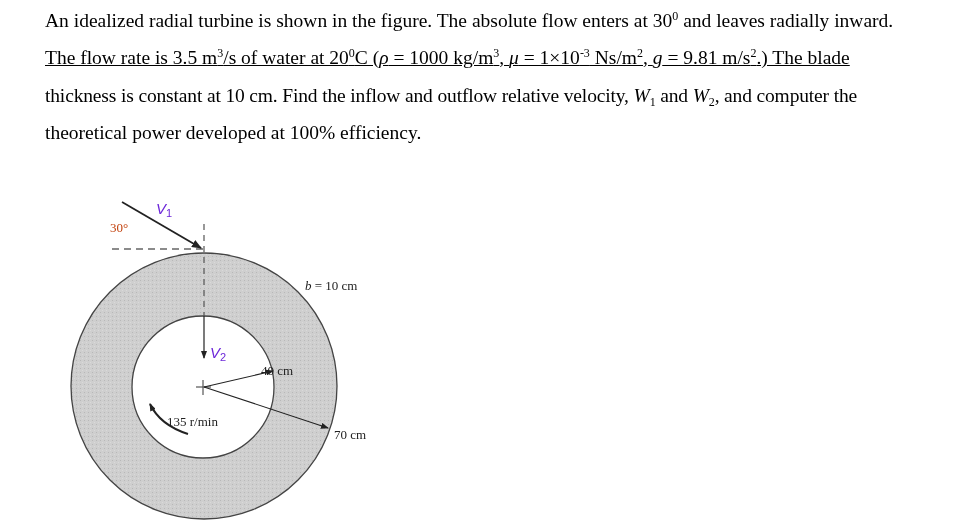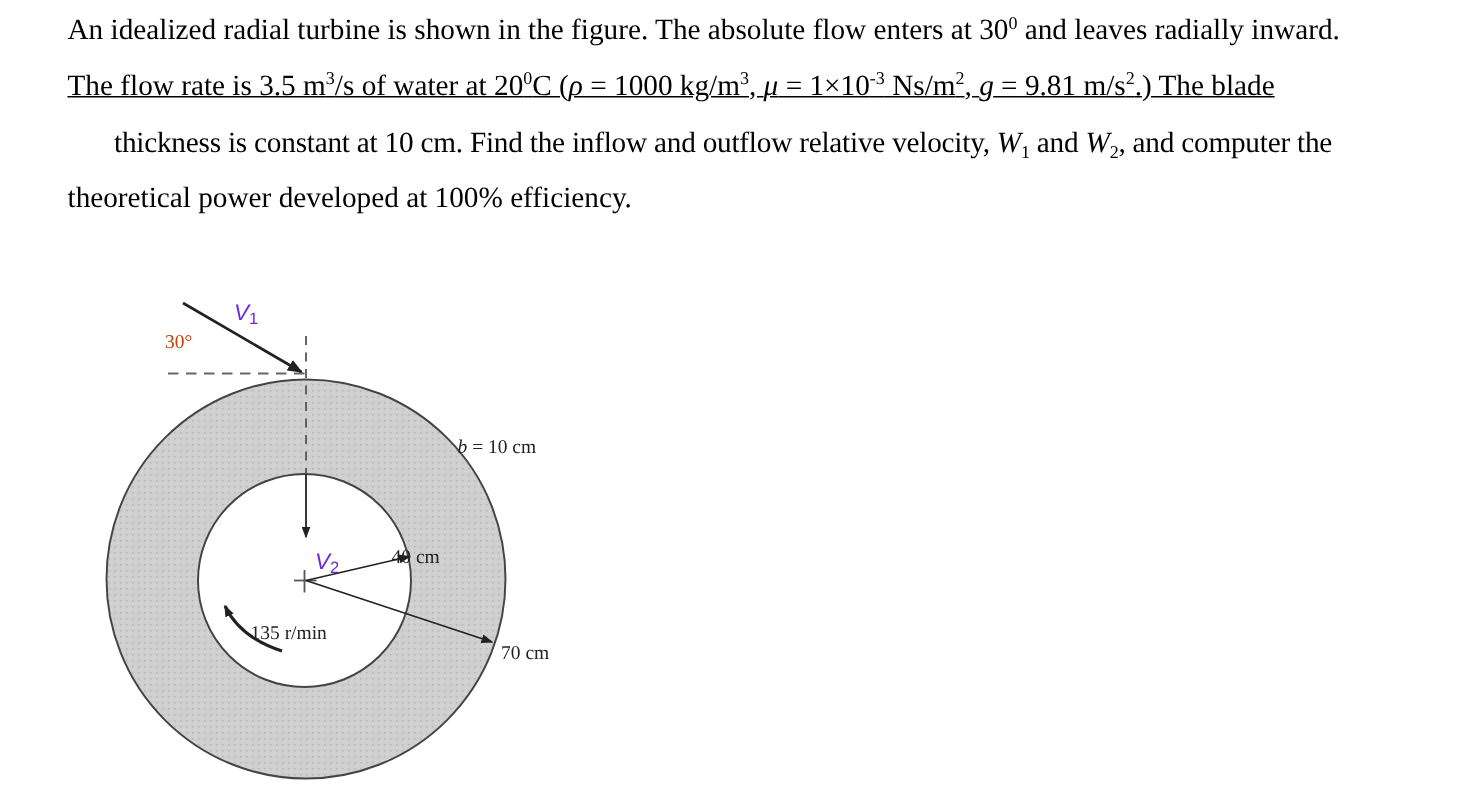--- a/index.html
+++ b/index.html
@@ -23,21 +23,21 @@
     font-size: 19.5px;
     line-height: 37px;
   }
   .line {
     position: absolute;
     left: 0;
     white-space: nowrap;
   }
   .line1 { top: 2px; }
   .line2 { top: 39px; text-decoration: underline; }
-  .line3 { top: 77px; letter-spacing: -0.15px; margin-left: 31px; }
+  .line3 { top: 77px; letter-spacing: -0.15px; }
   .line4 { top: 114px; }
   sup { font-size: 12px; vertical-align: 0; position: relative; top: -7px; line-height: 0; }
   sub { font-size: 12px; vertical-align: 0; position: relative; top: 4px; line-height: 0; }
   i { font-style: italic; }
 
   .figure {
     position: absolute;
     left: 0;
     top: 0;
     width: 976px;
@@ -108,18 +108,18 @@
 
     <line x1="204" y1="387" x2="273" y2="371" stroke="#222" stroke-width="1.1" marker-end="url(#arrowhead-sm)"></line>
 
     <line x1="204" y1="387" x2="328" y2="428" stroke="#222" stroke-width="1.1" marker-end="url(#arrowhead-sm)"></line>
 
     <path d="M188,434 Q160,425 150,404" fill="none" stroke="#222" stroke-width="2" marker-end="url(#arrowhead-sm)"></path>
   </svg>
 
   <span class="fig-label" style="left:110px; top:220px; color:#c2410c;">30°</span>
   <span class="vec-label" style="left:156px; top:200px;"><span>V</span><span class="s">1</span></span>
-  <span class="vec-label" style="left:210px; top:344px;margin-top:22px;"><span>V</span><span class="s">2</span></span>
-  <span class="fig-label" style="left:305px; top:278px;margin-top:12px;"><i>b</i> = 10 cm</span>
+  <span class="vec-label" style="left:210px; top:344px;"><span>V</span><span class="s">2</span></span>
+  <span class="fig-label" style="left:305px; top:278px;"><i>b</i> = 10 cm</span>
   <span class="fig-label" style="left:261px; top:363px;">40 cm</span>
   <span class="fig-label" style="left:334px; top:427px;">70 cm</span>
   <span class="fig-label" style="left:167px; top:414px;font-family:Liberation Serif, serif;">135 r/min</span>
 </div>
 
 </body></html>

